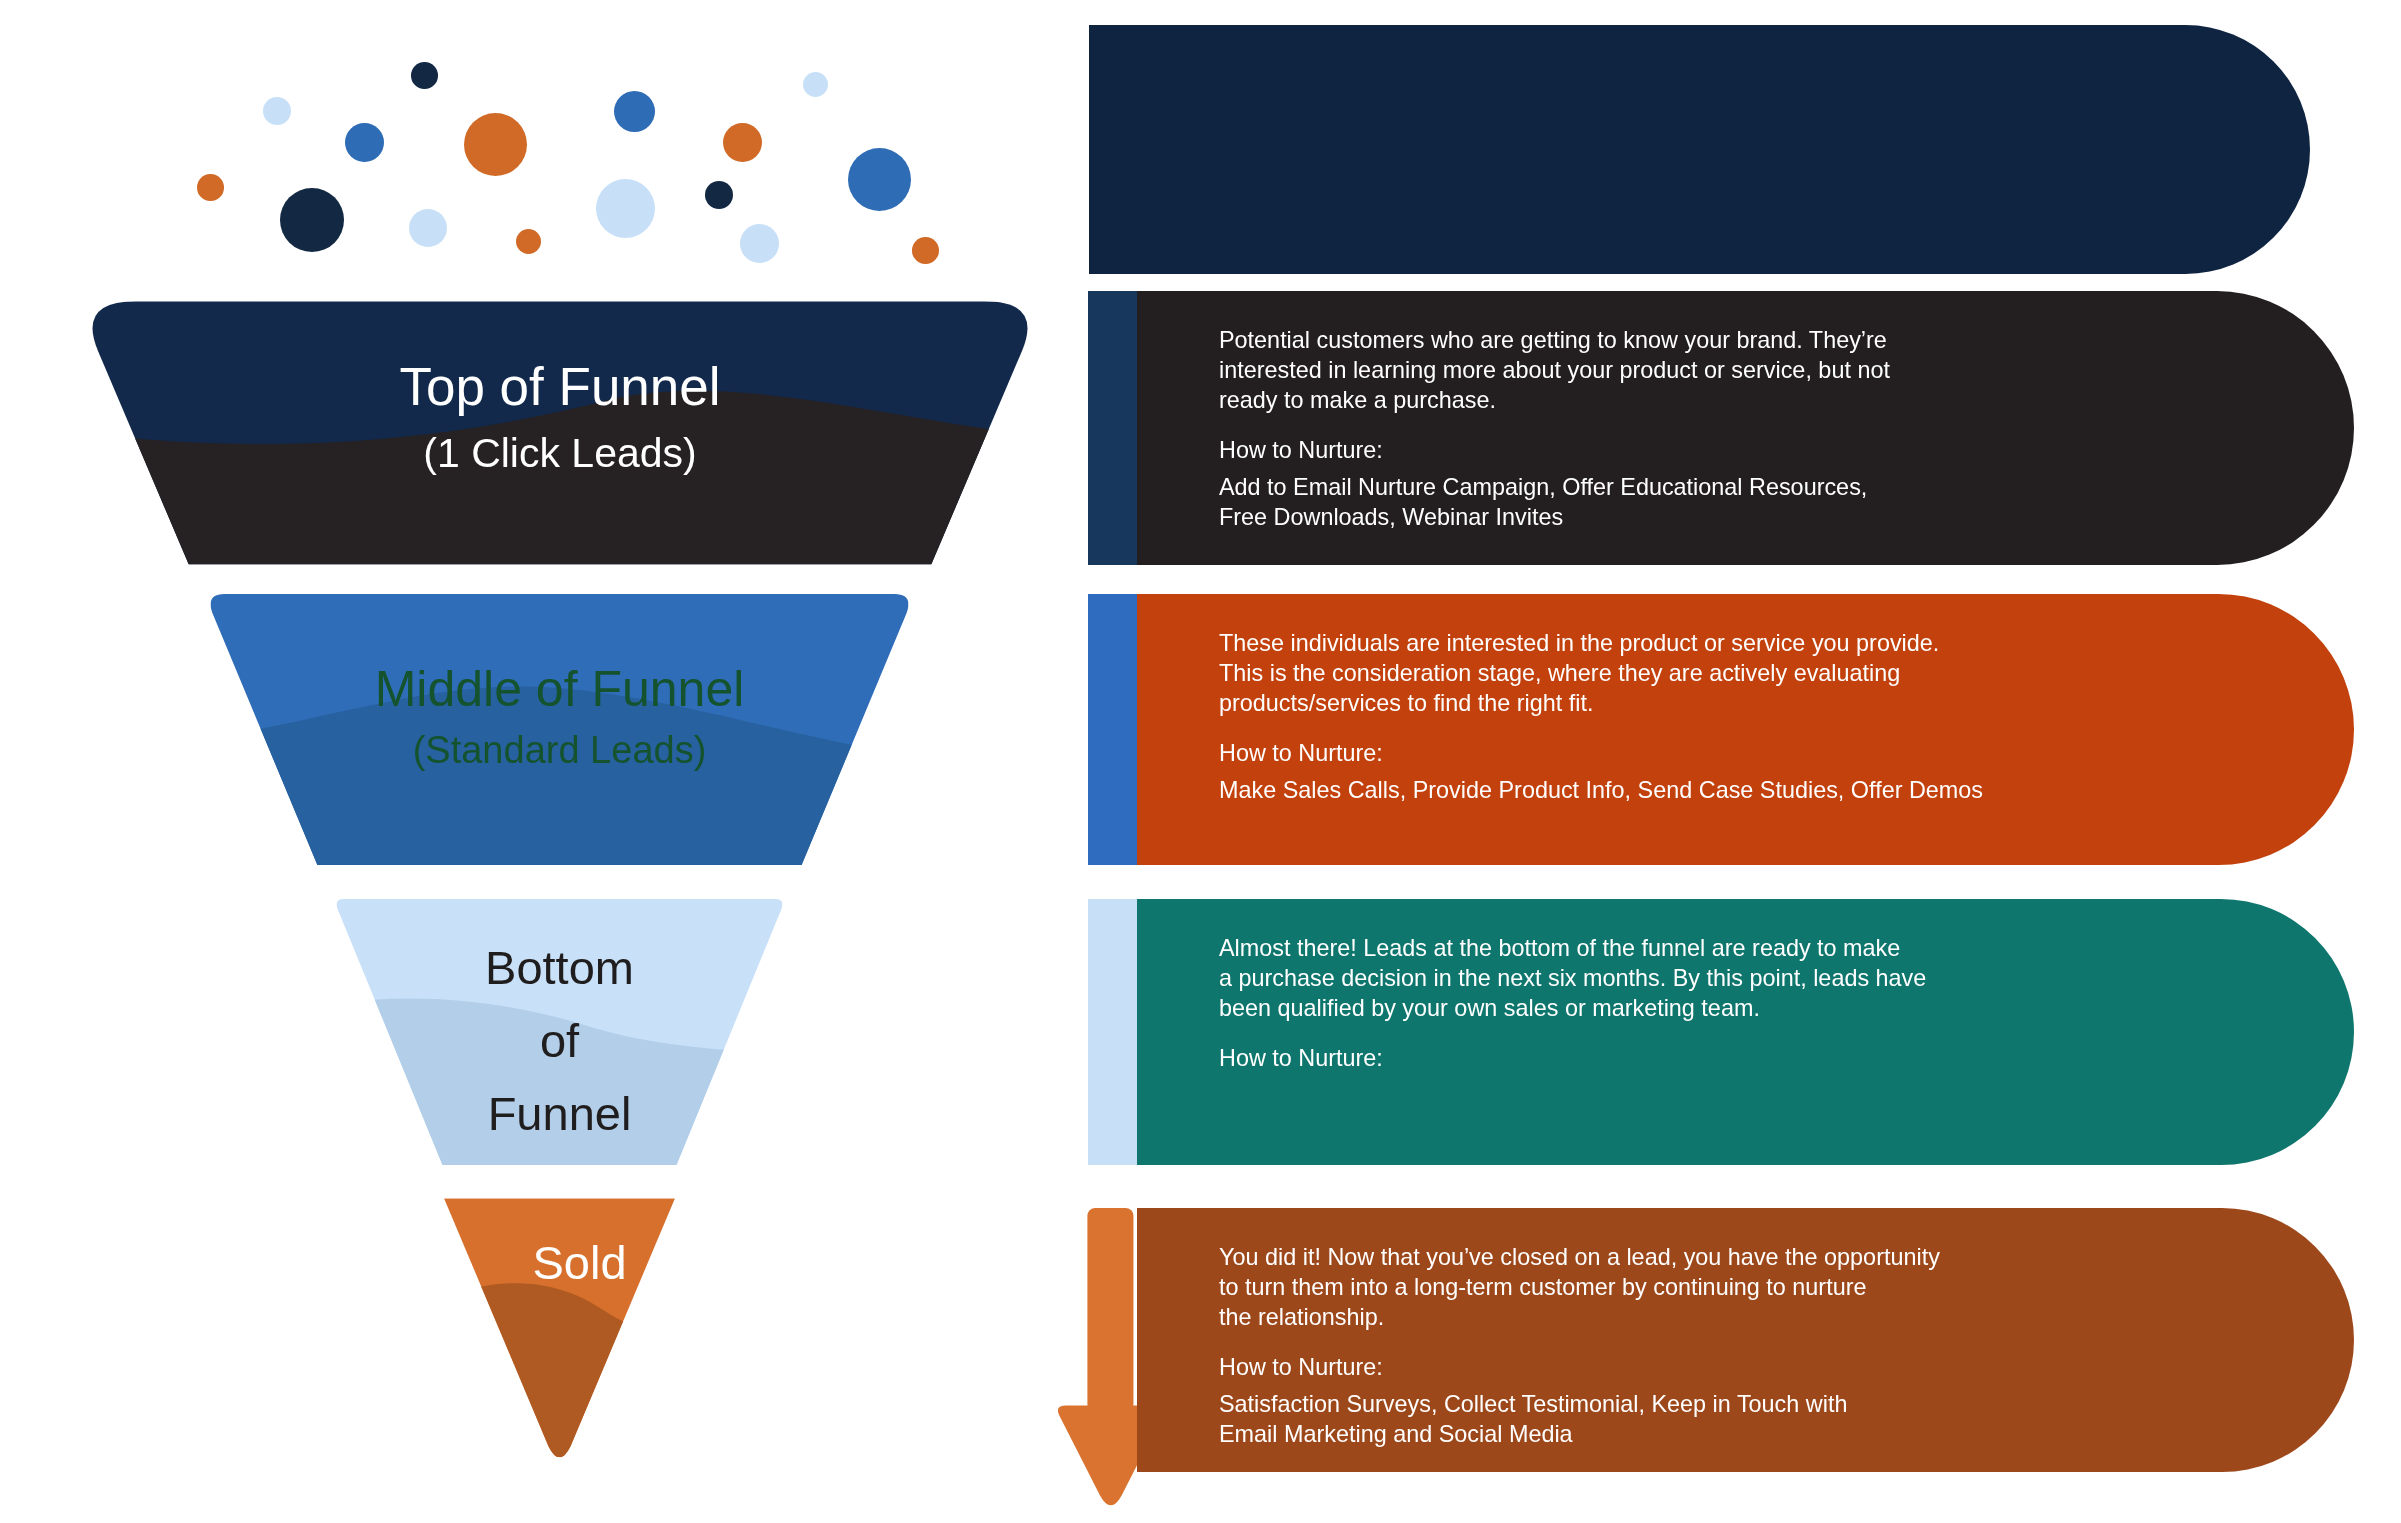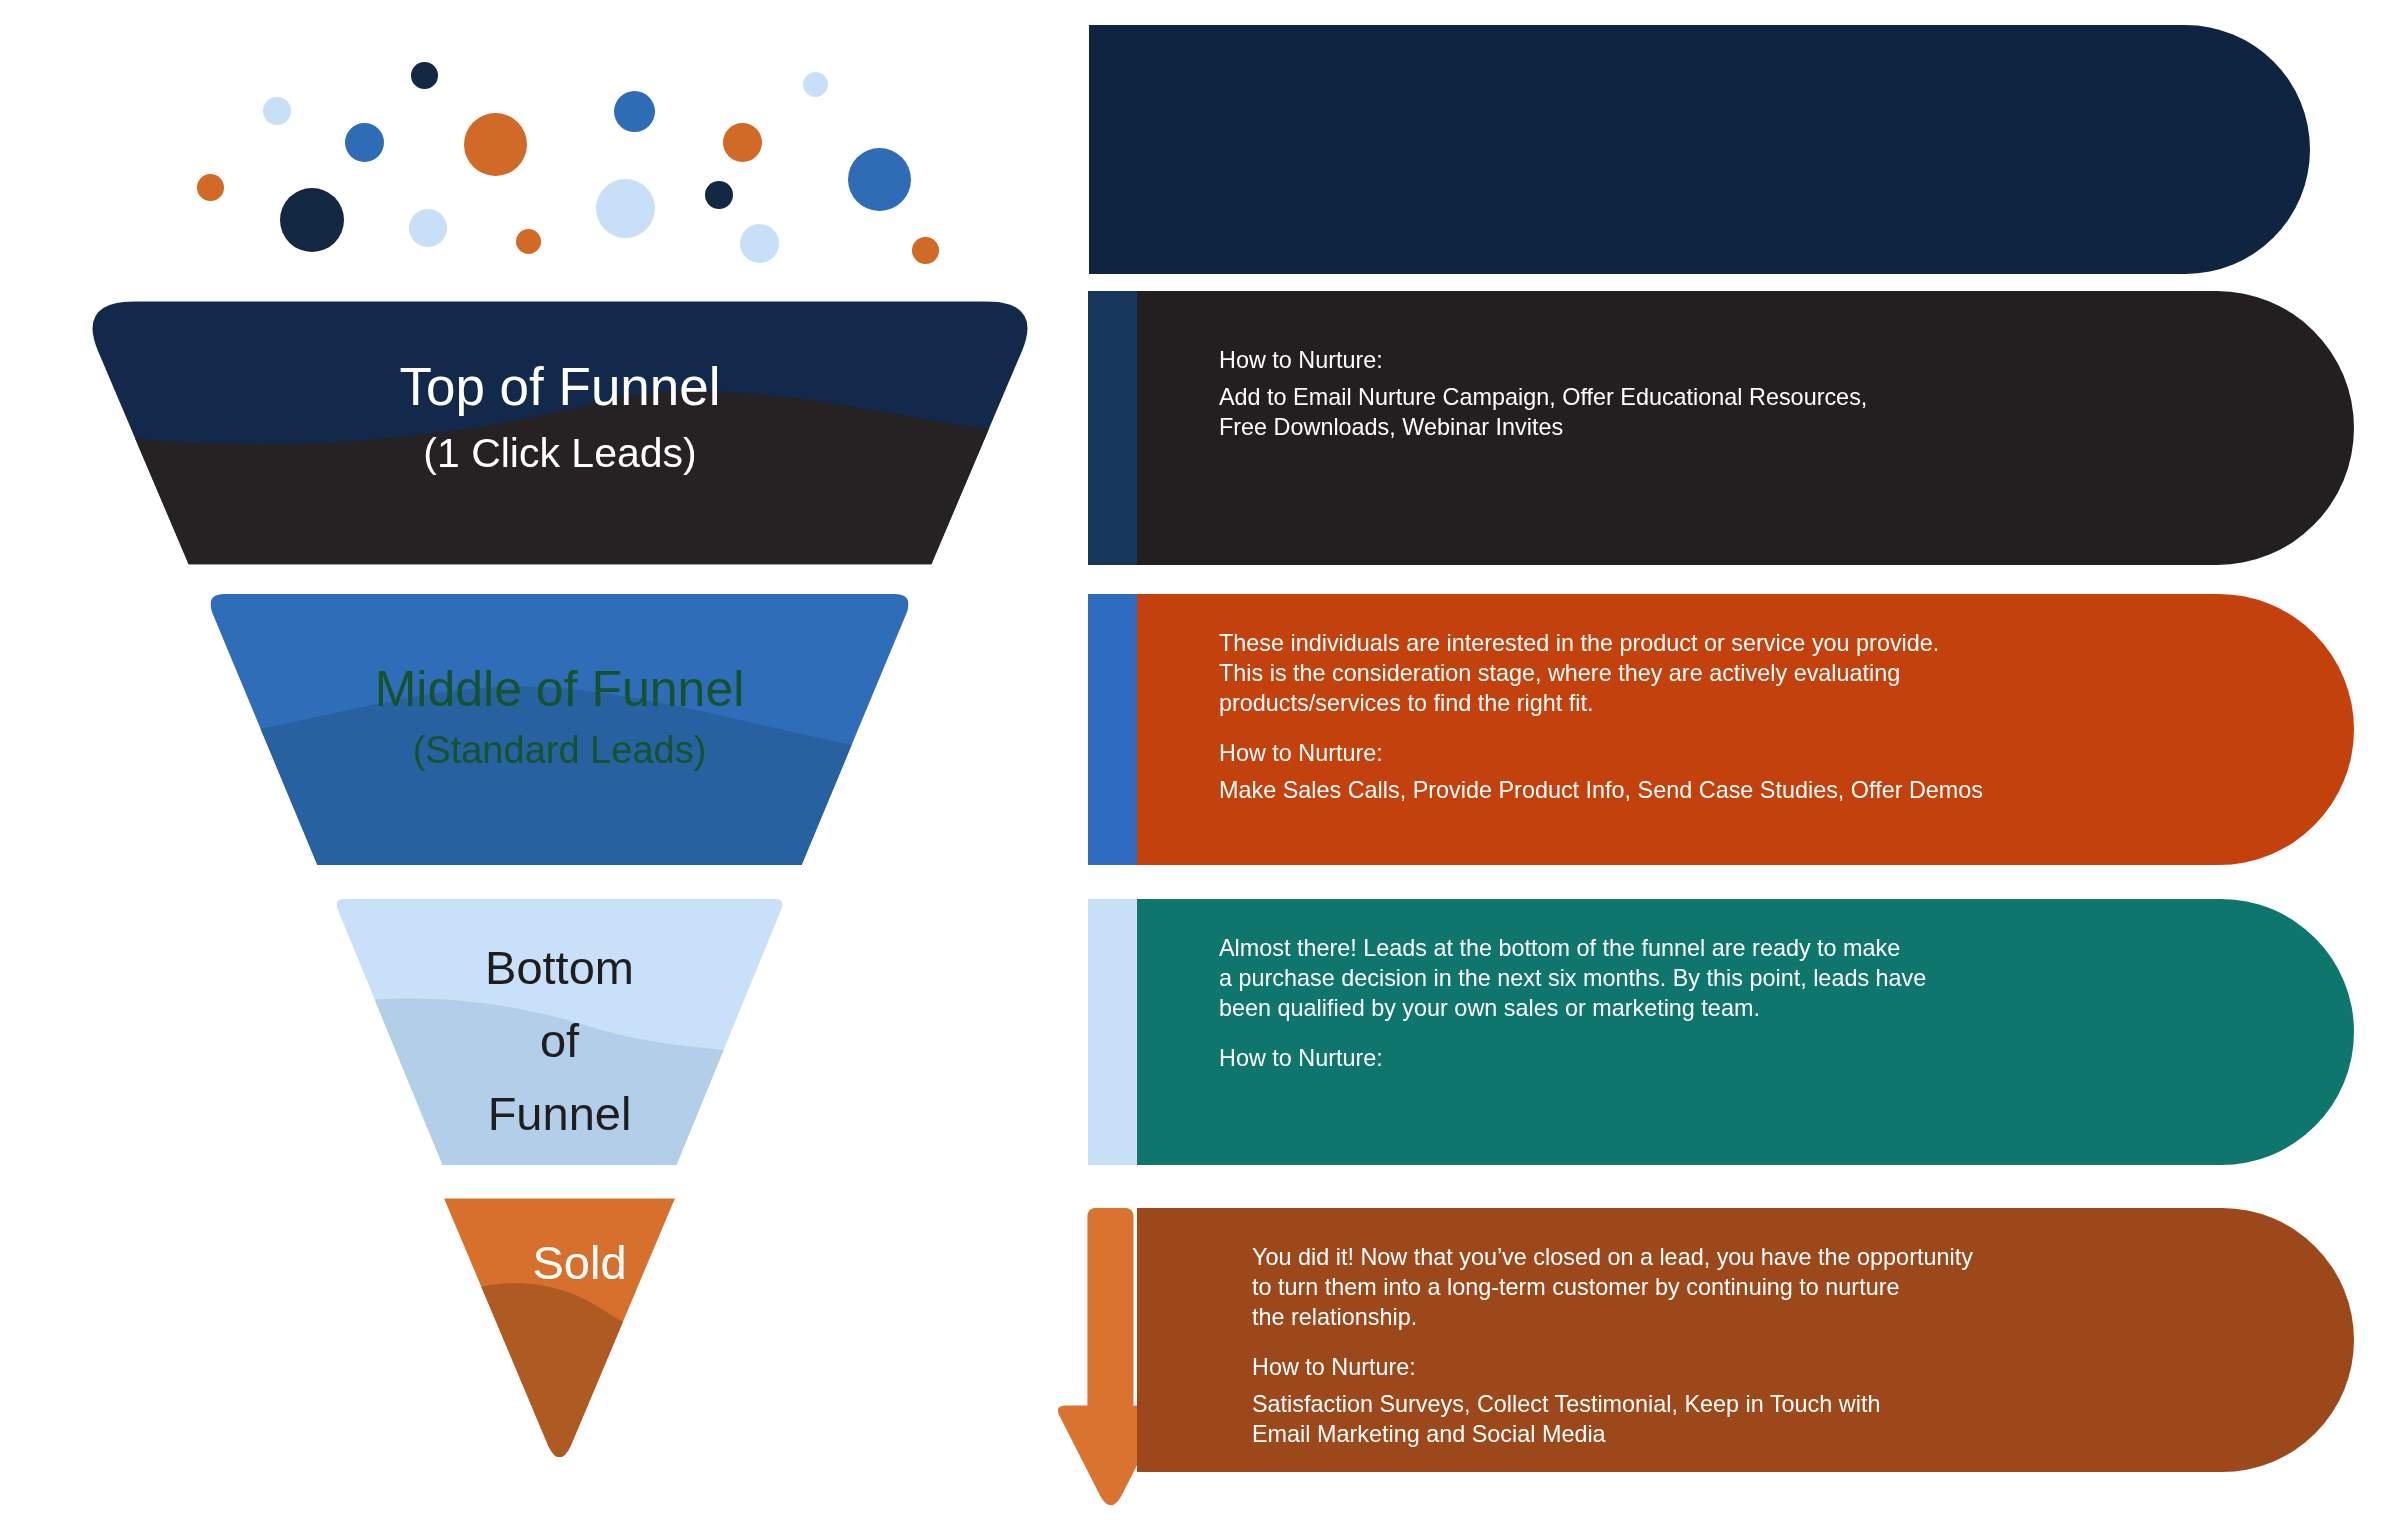--- a/index.html
+++ b/index.html
@@ -17,21 +17,21 @@
   .nurture-label{margin-top:20.3px;}
   .methods{margin-top:6.3px;}
   .accent-bar{position:absolute;width:49px;}
   .header-block{position:absolute;left:1089px;top:25px;width:1221px;height:249px;
                 background:#0F2441;border-radius:0 125px 125px 0;}
   .stage-label{position:absolute;text-align:center;}
   .stage-title{white-space:pre-line;}
   .bg1{background:#231F20;} .bar1{background:#17375D;}
   .bg2{background:#c2410c;} .bar2{background:#2F6CC0;}
   .bg3{background:#0f766e;} .bar3{background:#C7E0F8;}
-  .bg4{background:#9D481B;padding-left:33px;}
+  .bg4{background:#9D481B;}
 </style>
 </head>
 <body>
 
 <div id="canvas">
 
   <div class="dot c-navy" style="left:411px;top:62px;width:26.6px;height:26.6px"></div>
   <div class="dot c-lblue" style="left:263px;top:97px;width:28px;height:28px"></div>
   <div class="dot c-blue" style="left:345px;top:123px;width:39px;height:39px"></div>
   <div class="dot c-orange" style="left:464px;top:113px;width:63px;height:63px"></div>
@@ -114,20 +114,23 @@
 
   <div class="stage-label" style="left:464px;top:1235px;width:231px;color:#ffffff">
     <div class="stage-title" style="font-size:47px">Sold</div>
   </div>
 
   <div class="header-block"></div>
 
   <div class="accent-bar bar1" style="left:1088px;top:291px;height:274px"></div>
   <div class="card bg1" style="left:1137px;top:291px;width:1217px;height:274px">
     <div class="card-inner">
+      <div class="desc">Potential customers who are getting to know your brand. They’re
+interested in learning more about your product or service, but not
+ready to make a purchase.</div>
       <div class="nurture-label">How to Nurture:</div>
       <div class="methods">Add to Email Nurture Campaign, Offer Educational Resources,
 Free Downloads, Webinar Invites</div>
     </div>
   </div>
 
   <div class="accent-bar bar2" style="left:1088px;top:594px;height:271px"></div>
   <div class="card bg2" style="left:1137px;top:594px;width:1217px;height:271px">
     <div class="card-inner">
       <div class="desc">These individuals are interested in the product or service you provide.

